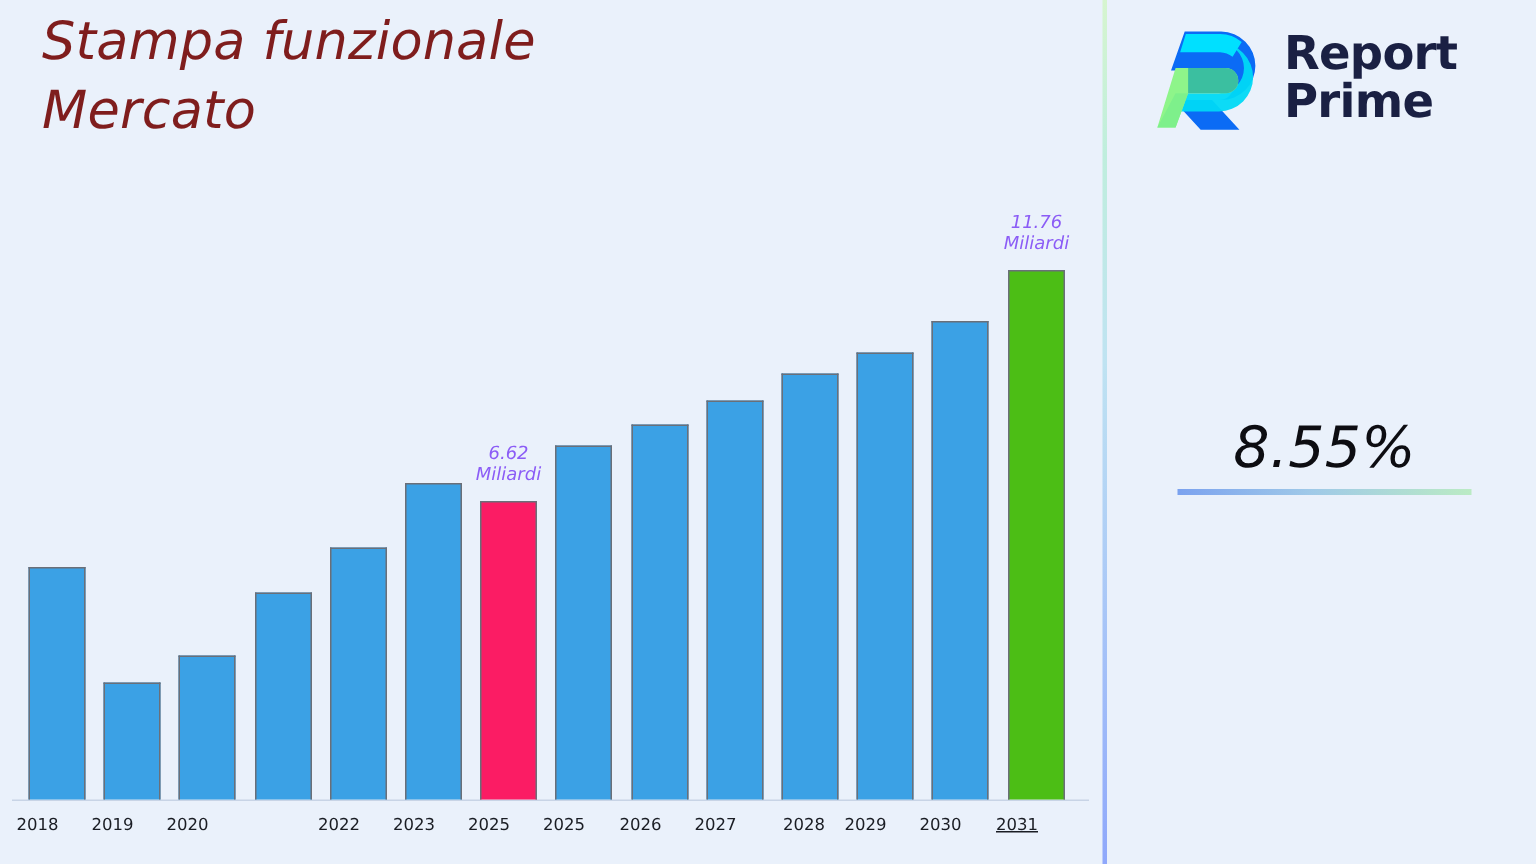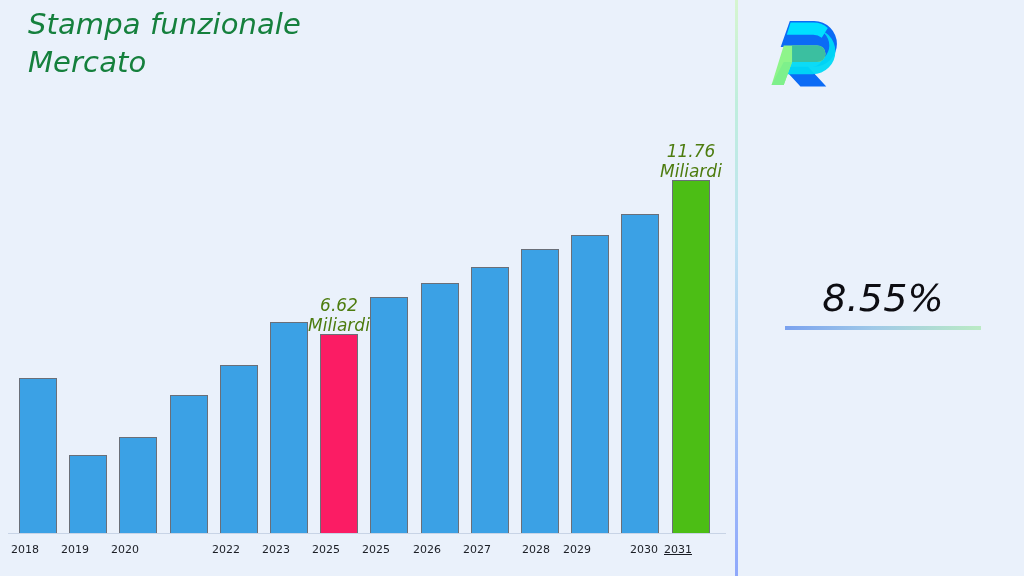--- a/index.html
+++ b/index.html
@@ -29,25 +29,25 @@
     left: 0; top: 0;
     width: 735px;
     height: 576px;
   }
 
   #chart-title {
     position: absolute;
     left: 28px;
     top: 6px;
     width: 520px;
-    font-size: 29px;
+    font-size: 35px;
     line-height: 1.30;
     font-style: italic;
     font-weight: 400;
-    color: #15803d;
+    color: #7f1d1d;
     letter-spacing: 0.1px;
     white-space: pre-line;
   }
 
   
   #plot {
     position: absolute;
     left: 0;
     top: 0;
     width: 735px;
@@ -69,24 +69,24 @@
     border: 1px solid #6a6f78;
     border-bottom: none;
   }
   .bar.blue  { background: #3ba1e5; }
   .bar.pink  { background: #fb1c64; }
   .bar.green { background: #4cbe15; }
 
   .bar-label {
     position: absolute;
     text-align: center;
-    font-size: 17px;
+    font-size: 12px;
     font-style: italic;
     font-weight: 500;
-    color: #4d7c0f;
+    color: #8b5cf6;
     line-height: 1.18;
     white-space: pre-line;
     pointer-events: none;
   }
 
   .tick-label {
     position: absolute;
     top: 543px;
     font-size: 11px;
     color: #1a1d24;
@@ -206,21 +206,21 @@
           <div class="tick-label" style="left: 111px; width: 54px;">2020</div>
           <div class="tick-label" style="left: 178px; width: 54px; margin-top: 40px;">2021</div>
           <div class="tick-label" style="left: 212px; width: 54px;">2022</div>
           <div class="tick-label" style="left: 262px; width: 54px;">2023</div>
           <div class="tick-label" style="left: 312px; width: 54px;">2025</div>
           <div class="tick-label" style="left: 362px; width: 54px;">2025</div>
           <div class="tick-label" style="left: 413px; width: 54px;">2026</div>
           <div class="tick-label" style="left: 463px; width: 54px;">2027</div>
           <div class="tick-label" style="left: 522px; width: 54px;">2028</div>
           <div class="tick-label" style="left: 563px; width: 54px;">2029</div>
-          <div class="tick-label" style="left: 630px; width: 54px;">2030</div>
+          <div class="tick-label" style="left: 613px; width: 54px;">2030</div>
           <div class="tick-label" style="left: 664px; width: 54px; text-decoration: underline;">2031</div>
         </div>
       <div id="annotations">
           <div class="bar-label" style="left: 284px; width: 110px; top: 295px;">6.62
 Miliardi</div>
           <div class="bar-label" style="left: 636px; width: 110px; top: 141px;">11.76
 Miliardi</div>
         </div>
     </div>
 
@@ -236,20 +236,22 @@
         <path d="M30 8 H62 A30 30 0 0 1 62 68 H54 L78 94 H44 L20 68 H60 A13 13 0 0 0 60 42 H18 Z" fill="#0b6bf5"></path>
 
         <path d="M30 18 H60 A22 22 0 0 1 60 62 H30 L22 78 H60 A30 30 0 0 0 60 18 Z" fill="#00d9f5" opacity="0.95"></path>
 
         <path d="M31 10 H61 A29 29 0 0 1 80 17 L72 30 A19 19 0 0 0 61 26 H26 Z" fill="#00e0ff"></path>
 
         <path d="M17 40 H66 A11 11 0 0 1 66 62 H33 L22 92 H6 L22 40 Z" fill="#8ef58a"></path>
         <path d="M33 40 H66 A11 11 0 0 1 66 62 H33 Z" fill="#3bbfa0"></path>
         <path d="M22 62 H33 L22 92 H6 Z" fill="#7ef08b"></path>
       </svg>
+      <div id="logo-wordmark">Report
+Prime</div>
     </div>
 
     <div id="cagr-block">
       <div id="cagr-value">8.55%</div>
       <div id="cagr-rule"></div>
     </div>
 
   </div>
 </div>
 

